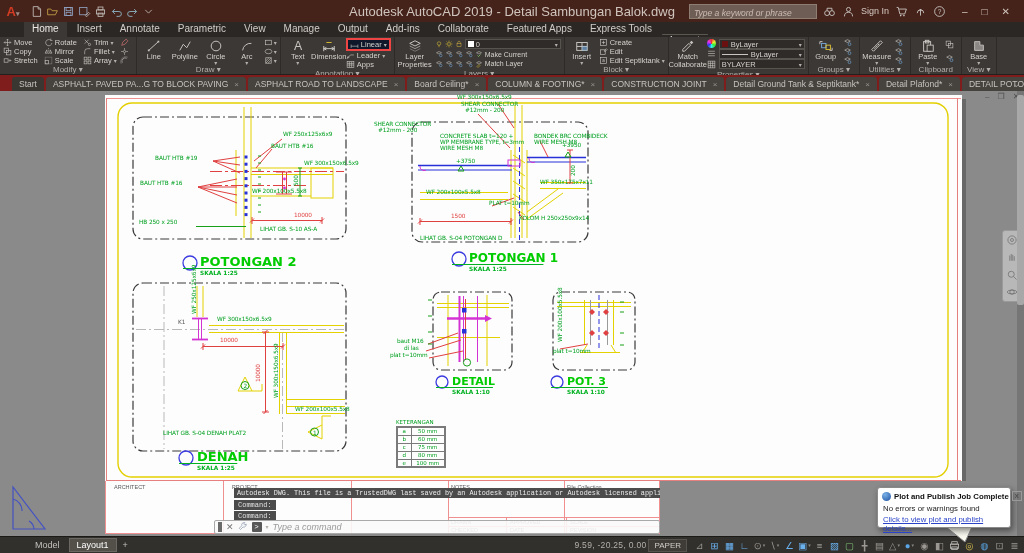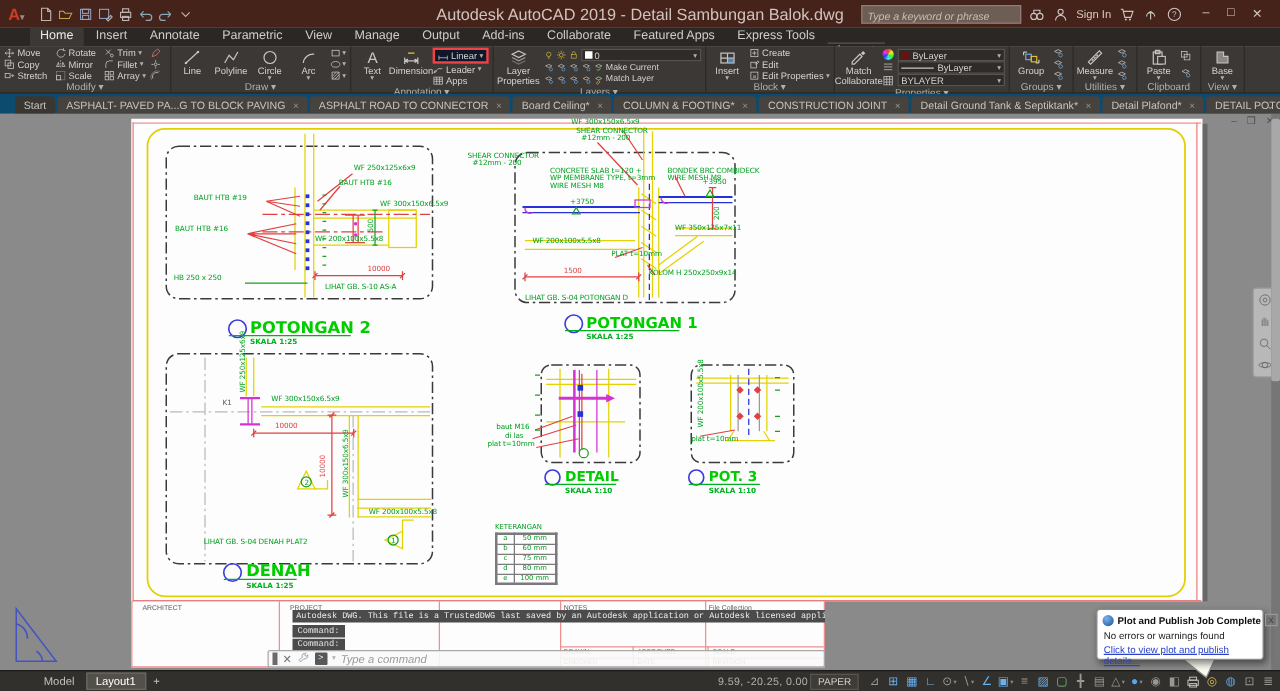--- a/index.html
+++ b/index.html
@@ -47,21 +47,21 @@
 .ldrop .sw{width:6px;height:6px;background:#fff}
 .ldrop .car{margin-left:auto;font-size:6px;color:#b3b0ac}
 .pdcol{display:flex;flex-direction:column;justify-content:space-between;padding:1px 0}
 .pdrop{width:86px;height:10px;background:#2e2b28;border:1px solid #57534f;display:flex;align-items:center;font-size:7.5px;padding:0 2px;gap:3px;cursor:pointer}
 .pdrop .sw{width:6px;height:6px;background:#6b1010}
 .pdrop .lnsw{width:26px;height:1px;background:#c9c6c2}
 .pdrop .car{margin-left:auto;font-size:6px;color:#b3b0ac}
 .toolcol{display:flex;flex-direction:column;justify-content:space-around;align-items:center}
 .cwheel{width:9px;height:9px;border-radius:50%;background:conic-gradient(#e33,#ee3,#3e3,#3ee,#33e,#e3e,#e33);display:inline-block}
 
-.filetabs{position:absolute;left:0;top:75px;width:1024px;height:16px;background:#0c4a6e;display:flex;align-items:flex-end;padding-left:12px}
+.filetabs{position:absolute;left:0;top:75px;width:1024px;height:16px;background:#7f1d1d;display:flex;align-items:flex-end;padding-left:12px}
 .ftab{height:14px;display:flex;align-items:center;background:#46423e;color:#c6c3bf;font-size:8.5px;padding:0 7px;margin-right:2px;border-radius:3px 3px 0 0;cursor:pointer;white-space:nowrap}
 .ftab.start{background:#3a3733}
 .ftx{margin-left:6px;font-size:8px;color:#96938f}
 .ftov{position:absolute;right:4px;bottom:2px;color:#a09d99;font-size:9px;cursor:pointer}
 
 .canvas{position:absolute;left:0;top:91px;width:1024px;height:445px;background:#8a8a8a;overflow:hidden}
 .paper-main{position:absolute;left:105px;top:4px;width:857px;height:386px;background:#fdfdfd}
 .paper-shadow{position:absolute;left:962px;top:8px;width:4px;height:382px;background:rgba(40,40,40,.35)}
 .paper-strip{position:absolute;left:105px;top:390px;width:555px;height:53px;background:#fdfdfd;border-left:1px solid #ef8f8f;border-right:1px solid #ef8f8f;border-bottom:1px solid #ef8f8f}
 .tbl-v{position:absolute;top:0;bottom:0;width:1px;background:#ef8f8f}
@@ -616,21 +616,21 @@
               </span>
               <span>Edit</span>
             </div>
           <div class="mitem">
               <span class="icon">
                 <svg viewBox="0 0 16 16">
                   <rect x="3" y="3" width="10" height="10" stroke="#c9c6c2" fill="none" stroke-width="1.1"></rect>
                   <text x="8" y="11" font-size="8" fill="#c9c6c2" text-anchor="middle">a</text>
                 </svg>
               </span>
-              <span>Edit Properties</span>
+              <span>Edit Septiktank</span>
               <span class="dcar">▾</span>
             </div>
         </div>
       </div>
       <div class="ptitle"><span>Block</span> <span>▾</span></div>
     </div>
 
     <div class="panel">
       <div class="pbody">
         <div class="bigbtn" style="width:32px">
@@ -814,21 +814,21 @@
   <div class="filetabs">
     <div id="file-tabs" style="display:flex;align-items:flex-end">
         <div class="ftab start">
           <span>Start</span>
         </div>
         <div class="ftab">
           <span>ASPHALT- PAVED PA...G TO BLOCK PAVING</span>
           <span class="ftx">×</span>
         </div>
         <div class="ftab">
-          <span>ASPHALT ROAD TO CONNECTOR</span>
+          <span>ASPHALT ROAD TO LANDSCAPE</span>
           <span class="ftx">×</span>
         </div>
         <div class="ftab">
           <span>Board Ceiling*</span>
           <span class="ftx">×</span>
         </div>
         <div class="ftab">
           <span>COLUMN &amp; FOOTING*</span>
           <span class="ftx">×</span>
         </div>

